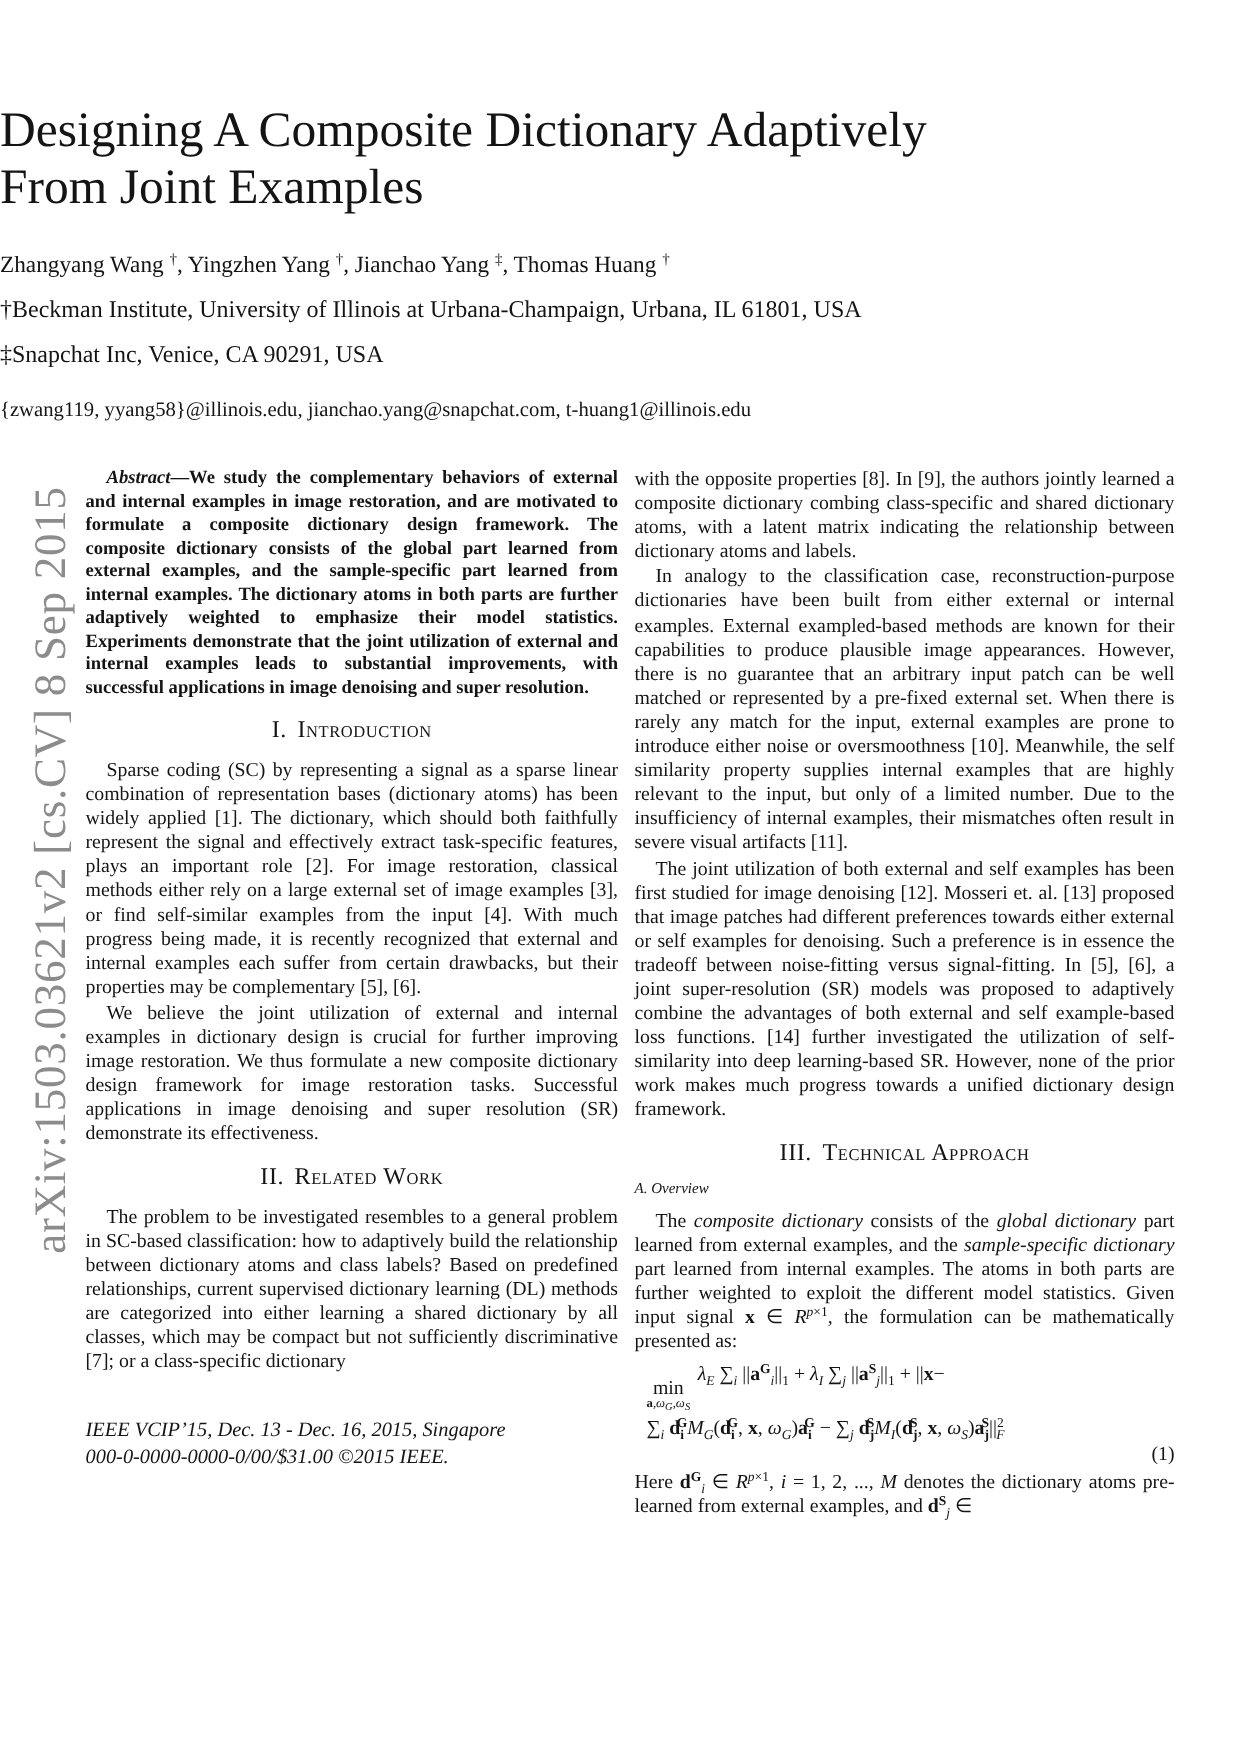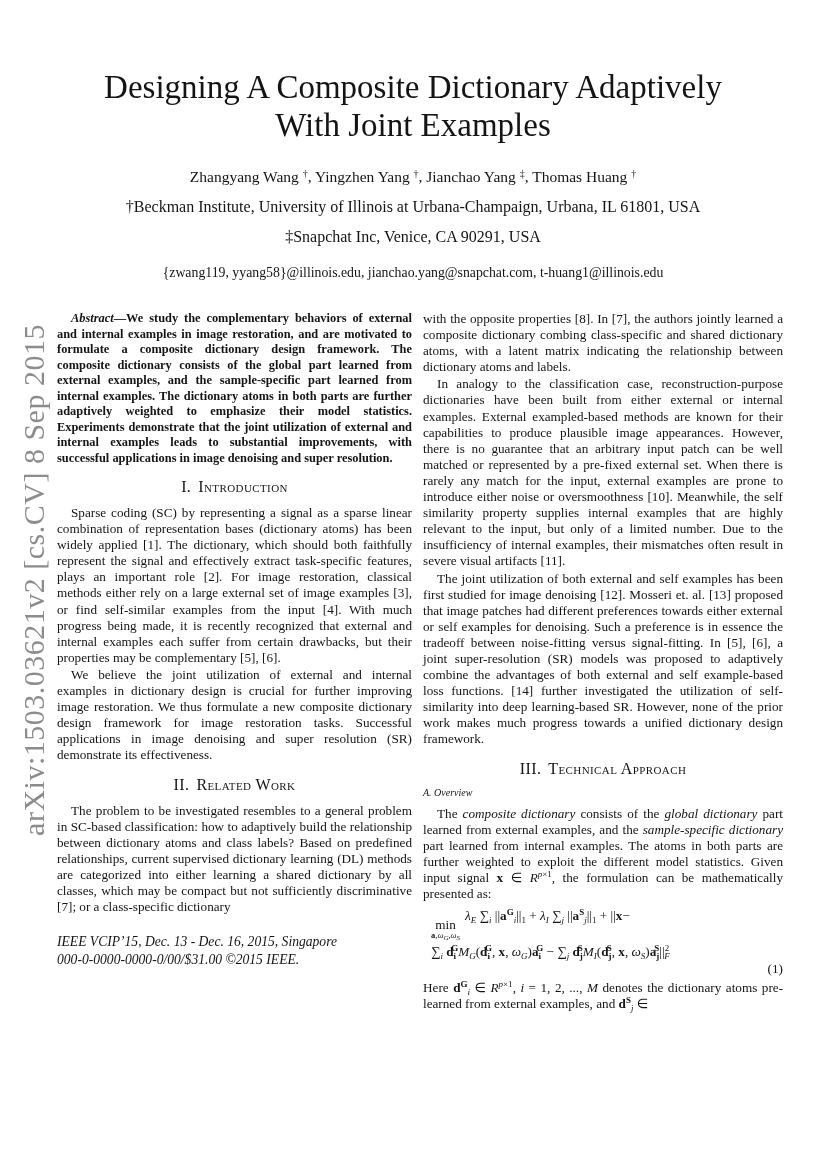--- a/index.html
+++ b/index.html
@@ -16,21 +16,21 @@
   .watermark {
     position:absolute;
     top:580px; left:34px;
     transform:translate(-50%,-50%) rotate(-90deg);
     white-space:nowrap;
     font-size:30px;
     letter-spacing:0.5px;
     color:#8c8c8c;
   }
   
-  .head { padding-top:68px; text-align:center; }
+  .head { padding-top:68px; text-align:left; }
   .title { font-size:33px; font-weight:normal; line-height:38px; margin:0 0 24px 0; }
   .tline { display:block; }
   .authors { font-size:15.5px; margin:0 0 11px 0; }
   .authors sup { font-size:10px; }
   .affil  { font-size:16px; line-height:18px;margin-top:12px; }
   .emails { font-size:13.8px; margin-top:19px; }
   
   .columns { display:flex; gap:11px; padding:30px 41px 0 57px; text-align:justify; }
   .col-left  { width:355px; }
   .col-right { width:360px; }
@@ -46,21 +46,21 @@
     font-variant:small-caps; letter-spacing:0.4px;
     margin:12px 0 9px 0;
   }
   .secnum { margin-right:7px; font-variant:normal; }
   .subsec {
     font-size:10px; font-style:italic; font-weight:normal;
     text-align:left; margin:1px 0 8px 0;
   }
   .footnote {
     font-style:italic; font-size:13.6px; line-height:18px;
-    margin-top:18px; text-align:left;
+    margin-top:29px; text-align:left;
   }
   
   sub,sup { line-height:0; font-size:9px; }
   sub { vertical-align:-3px; }
   sup { vertical-align:5px; }
   .u { margin-left:-0.55em; }   
   .equation { margin:6px 0 3px 0; font-size:13.2px; text-align:left; }
   .eq-body { padding-left:8px; }
   .munder {
     display:inline-flex; flex-direction:column; align-items:center;
@@ -75,21 +75,21 @@
 </head>
 <body>
 
 <div class="page">
 
   <div class="watermark">arXiv:1503.03621v2 [cs.CV] 8 Sep 2015</div>
 
   <header class="head">
     <h1 class="title">
       <span class="tline">Designing A Composite Dictionary Adaptively</span>
-      <span class="tline">With Joint Examples</span>
+      <span class="tline">From Joint Examples</span>
     </h1>
     <div class="authors">Zhangyang Wang <sup>†</sup>, Yingzhen Yang <sup>†</sup>, Jianchao Yang <sup>‡</sup>, Thomas Huang <sup>†</sup></div>
     <div class="affil">†Beckman Institute, University of Illinois at Urbana-Champaign, Urbana, IL 61801, USA</div>
     <div class="affil">‡Snapchat Inc, Venice, CA 90291, USA</div>
     <div class="emails">{zwang119, yyang58}@illinois.edu, jianchao.yang@snapchat.com, t-huang1@illinois.edu</div>
   </header>
 
   <div class="columns">
 
     <div class="col-left">
@@ -104,21 +104,21 @@
 
       <p class="para indent">The problem to be investigated resembles to a general problem in SC-based classification: how to adaptively build the relationship between dictionary atoms and class labels? Based on predefined relationships, current supervised dictionary learning (DL) methods are categorized into either learning a shared dictionary by all classes, which may be compact but not sufficiently discriminative [7]; or a class-specific dictionary</p>
 
       <div class="footnote">
         <div>IEEE VCIP’15, Dec. 13 - Dec. 16, 2015, Singapore</div>
         <div>000-0-0000-0000-0/00/$31.00  ©2015 IEEE.</div>
       </div>
     </div>
 
     <div class="col-right">
-      <p class="para">with the opposite properties [8]. In [7], the authors jointly learned a composite dictionary combing class-specific and shared dictionary atoms, with a latent matrix indicating the relationship between dictionary atoms and labels.</p>
+      <p class="para">with the opposite properties [8]. In [9], the authors jointly learned a composite dictionary combing class-specific and shared dictionary atoms, with a latent matrix indicating the relationship between dictionary atoms and labels.</p>
       <p class="para indent">In analogy to the classification case, reconstruction-purpose dictionaries have been built from either external or internal examples. External exampled-based methods are known for their capabilities to produce plausible image appearances. However, there is no guarantee that an arbitrary input patch can be well matched or represented by a pre-fixed external set. When there is rarely any match for the input, external examples are prone to introduce either noise or oversmoothness [10]. Meanwhile, the self similarity property supplies internal examples that are highly relevant to the input, but only of a limited number. Due to the insufficiency of internal examples, their mismatches often result in severe visual artifacts [11].</p>
       <p class="para indent">The joint utilization of both external and self examples has been first studied for image denoising [12]. Mosseri et. al. [13] proposed that image patches had different preferences towards either external or self examples for denoising. Such a preference is in essence the tradeoff between noise-fitting versus signal-fitting. In [5], [6], a joint super-resolution (SR) models was proposed to adaptively combine the advantages of both external and self example-based loss functions. [14] further investigated the utilization of self-similarity into deep learning-based SR. However, none of the prior work makes much progress towards a unified dictionary design framework.</p>
 
       <h2 class="sec"><span class="secnum">III.</span><span>Technical Approach</span></h2>
 
       <h3 class="subsec">A. Overview</h3>
 
       <p class="para indent">The <i>composite dictionary</i> consists of the <i>global dictionary</i> part learned from external examples, and the <i>sample-specific dictionary</i> part learned from internal examples. The atoms in both parts are further weighted to exploit the different model statistics. Given input signal <b>x</b> ∈ <i>R</i><sup><i>p</i>×1</sup>, the formulation can be mathematically presented as:</p>
 
       <div class="equation">

